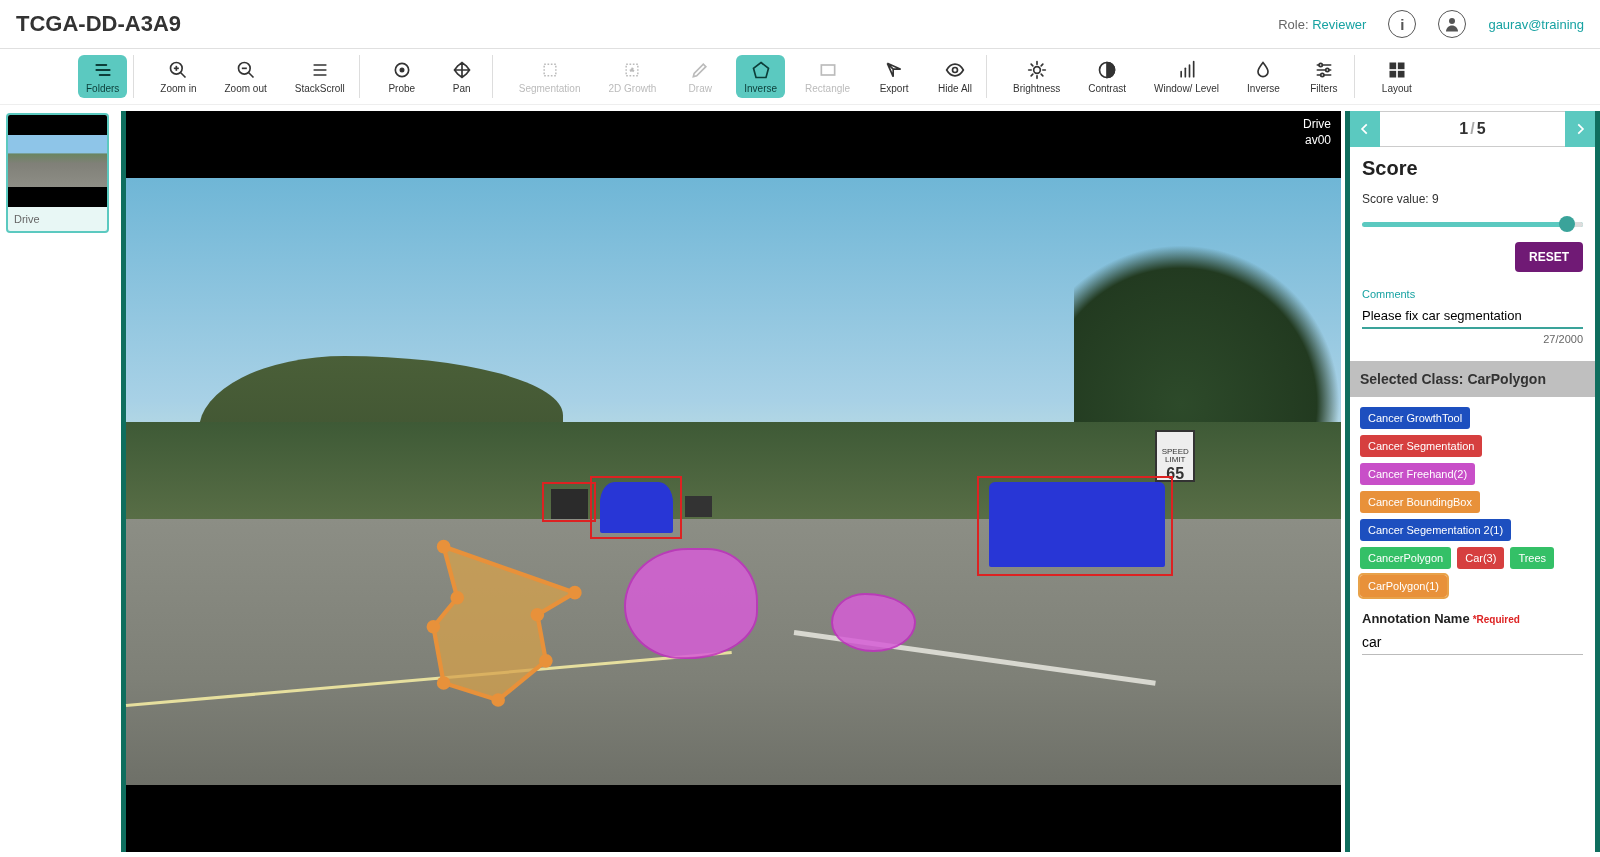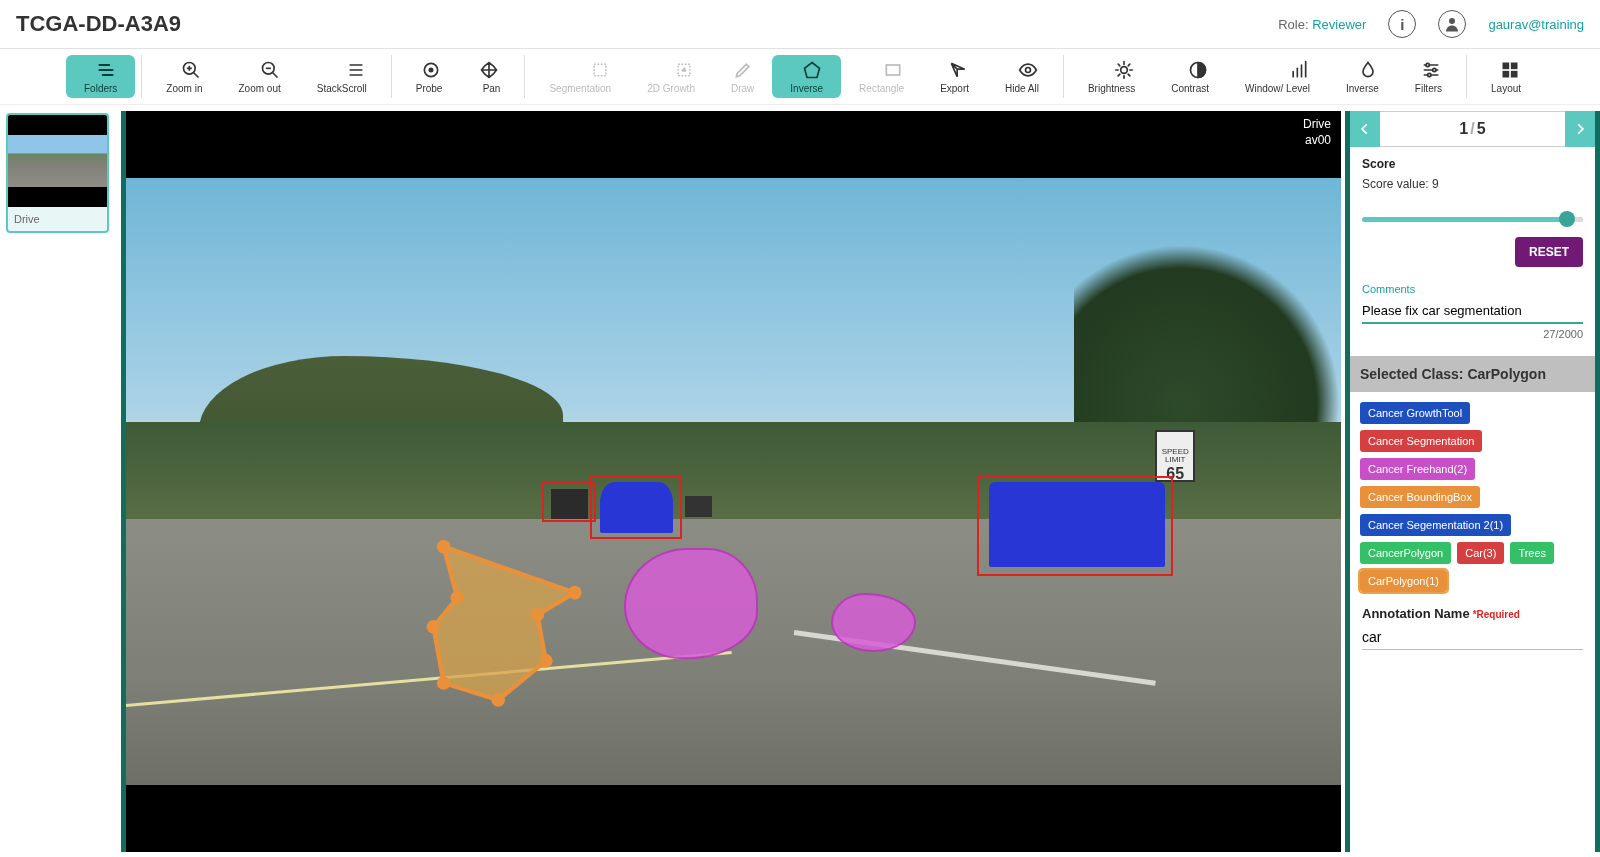--- a/index.html
+++ b/index.html
@@ -9,21 +9,21 @@
 .header-right { display: flex; align-items: center; gap: 22px; }
 .role-label { font-size: 13px; color: #666; }
 .role-value { color: #17a2a2; font-weight: 500; }
 .info-icon-wrap, .avatar-wrap { width: 28px; height: 28px; border: 1.5px solid #555; border-radius: 50%; display: flex; align-items: center; justify-content: center; font-size: 15px; color: #555; font-weight: 700; }
 .avatar-wrap svg { width: 18px; height: 18px; fill: #555; }
 .user-link { color: #17a2a2; font-size: 13px; }
 
 .toolbar { display: flex; align-items: stretch; padding: 6px 60px; gap: 0; border-bottom: 1px solid #eee; }
 .tool-group { display: flex; align-items: stretch; border-right: 1px solid #ddd; padding: 0 6px; }
 .tool-group:last-child { border-right: none; }
-.tool { display: flex; flex-direction: column; align-items: flex-end; justify-content: center; padding: 4px 18px; min-width: 48px; cursor: pointer; border-radius: 6px; color: #333; }
+.tool { display: flex; flex-direction: column; align-items: center; justify-content: center; padding: 4px 8px; min-width: 48px; cursor: pointer; border-radius: 6px; color: #333; margin-left: 12px; }
 .tool.active { background: #5bc9c0; color: #0c3e39; }
 .tool.disabled { color: #bbb; cursor: default; }
 .tool-icon { width: 22px; height: 22px; display: flex; align-items: center; justify-content: center; margin-bottom: 2px; }
 .tool-icon svg { width: 20px; height: 20px; }
 .tool-label { font-size: 10px; text-align: center; white-space: nowrap; }
 
 .main { display: flex; height: calc(100vh - 110px); }
 .thumbs { width: 115px; padding: 8px 6px; display: flex; flex-direction: column; gap: 18px; overflow-y: auto; }
 .thumb-card { border: 1px solid #ddd; border-radius: 4px; overflow: hidden; }
 .thumb-card.selected { border: 2px solid #5bc9c0; background: #e8f7f5; }
@@ -65,22 +65,22 @@
 
 .sidebar { width:255px; border-left: 5px solid #0f6e5e; border-right: 5px solid #0f6e5e; padding: 0; overflow-y:auto; display:flex; flex-direction:column; margin-top:6px; background:#fff; }
 .pager { display:flex; align-items:stretch; height:36px; }
 .pager-btn { width:30px; background:#5bc9c0; color:#fff; display:flex; align-items:center; justify-content:center; border:none; cursor:pointer; font-size: 16px;}
 .pager-mid { flex:1; display:flex; align-items:center; justify-content:center; font-size:16px; font-weight:600; border-top:1px solid #ccc; border-bottom:1px solid #ccc; background:#fff; }
 .pager-mid .sep { color:#aaa; margin:0 2px; }
 .action-row { display:flex; height:36px; }
 .btn-accept { flex:1; background:#0f6e5e; color:#fff; border:none; display:flex; align-items:center; justify-content:center; gap:6px; font-size:13px; font-weight:600; letter-spacing:0.3px; cursor:pointer; }
 .btn-reject { flex:1; background:#c43d48; color:#fff; border:none; font-size:13px; font-weight:600; letter-spacing:0.3px; cursor:pointer; }
 .section { padding:10px 12px 6px; }
-.section-title { font-size:12px; font-weight:700; color:#222; margin-bottom:6px; }
-.score-val { font-size:12px; margin-bottom:20px; }
+.section-title { font-size:20px; font-weight:700; color:#222; margin-bottom:12px; }
+.score-val { font-size:12px; margin-bottom:10px; }
 .slider-wrap { position:relative; height:16px; margin-bottom:10px; }
 .slider-track { position:absolute; top:6px; left:0; right:0; height:5px; background:#5bc9c0; border-radius:3px; }
 .slider-track-empty { position:absolute; top:6px; right:0; width:10%; height:5px; background:#ddd; border-radius:3px; }
 .slider-thumb { position:absolute; top:0px; left:89%; width:16px; height:16px; background:#3aa39a; border-radius:50%; }
 .btn-reset { float:right; background:#701a75; color:#fff; border:none; padding:8px 14px; border-radius:4px; font-size:12px; font-weight:600; cursor:pointer; }
 .clear { clear:both; }
 .comments-label { color:#17a2a2; font-size:11px; margin: 16px 0 4px; }
 .comment-input { width:100%; border:none; border-bottom:2px solid #3aa39a; font-size:13px; padding:4px 0; outline:none; }
 .char-count { text-align:right; font-size:11px; color:#666; margin-top:4px; }
 .selected-class { background:#bfbfbf; color:#333; font-size:14px; font-weight:600; padding:10px 10px; margin:10px 0 10px; }

